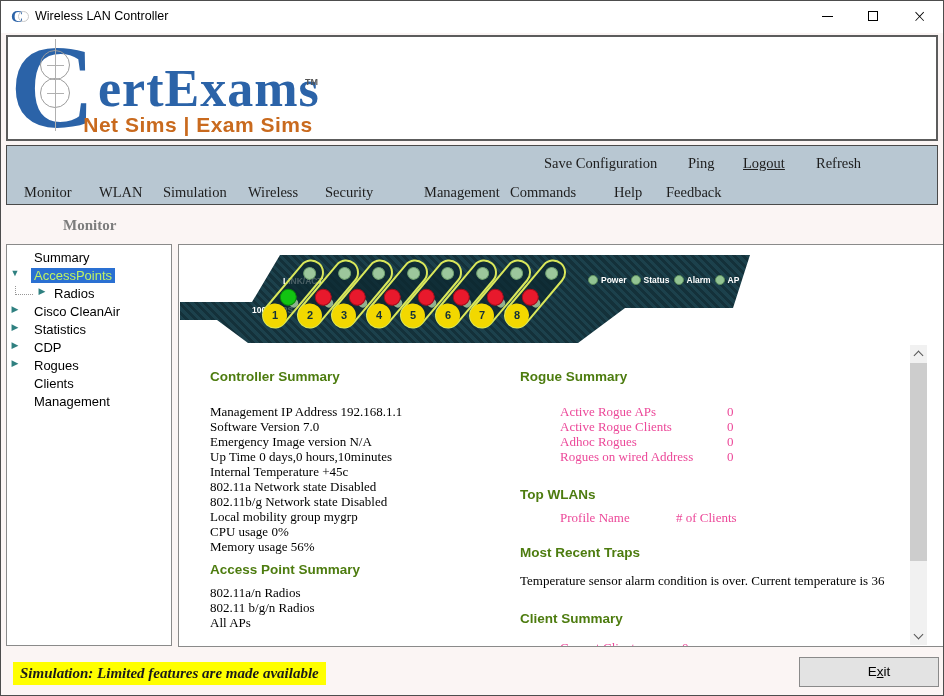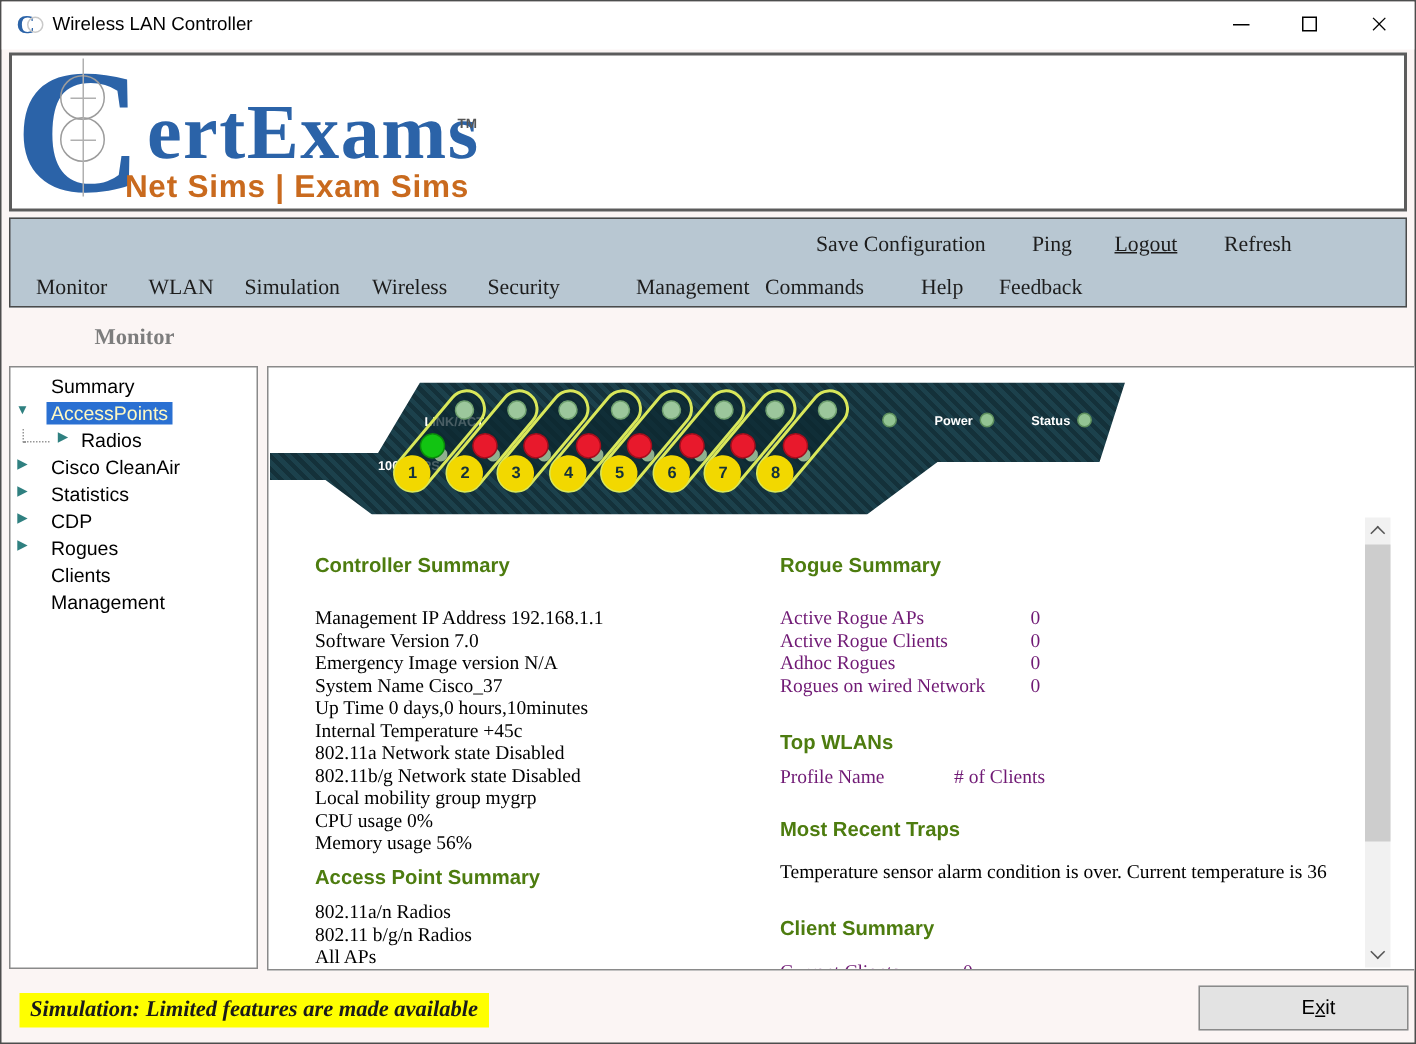--- a/index.html
+++ b/index.html
@@ -42,21 +42,21 @@
   .section-label { position:absolute; left:62px; top:216px;
                    font:bold 15px "Liberation Serif", serif; color:#7d7d7d; }
 
   
   .tree { position:absolute; left:5px; top:243px; width:166px; height:402px;
           background:#fff; border:1px solid #8a8a8a; }
   .tree-item { position:absolute; height:17px; font:13px "Liberation Sans", sans-serif;
                color:#000; white-space:nowrap; cursor:default; }
   .tree-arrow { position:absolute; width:14px; text-align:center; font-size:9px; color:#2f8080; }
   .tree-label { position:absolute; padding:0 3px; }
-  .tree-label.selected { background:#2a70d2; color:#fef9c3; }
+  .tree-label.selected { background:#2a70d2; color:#bef264; }
   .tree-connector { position:absolute; left:8px; top:41px; width:18px; height:9px;
                     border-left:1px dotted #979797; border-bottom:1px dotted #979797; }
 
   
   .main-panel { position:absolute; left:177px; top:243px; width:891px; height:403px;
                 background:#fff; border:1px solid #8a8a8a; overflow:hidden; }
 
   
   .banner { position:absolute; left:1px; top:9px; width:570px; height:90px;
             background:repeating-linear-gradient(45deg,#1c414c 0px,#1c414c 3px,#14313a 3px,#14313a 6px);
@@ -72,30 +72,30 @@
                background:#8fb08f; }
   .led-main { position:absolute; left:1px; top:36px; width:17px; height:17px; border-radius:50%;
               background:#e8192c; border:1px solid #a50d1c; }
   .port.green .led-main { background:#12c412; border-color:#0a8a0a; }
   .port-circle { position:absolute; left:-1px; bottom:-1px; width:24px; height:24px; border-radius:50%;
                  background:#f2d800; display:flex; align-items:center; justify-content:center; }
   .port-circle span { transform:rotate(-40deg); font:bold 11px "Liberation Sans", sans-serif; color:#14313a; }
   .status-leds { position:absolute; left:408px; top:21px; display:flex; align-items:center; gap:4px; }
   .sled { display:flex; align-items:center; gap:3px; }
   .sled i { width:10px; height:10px; border-radius:50%; background:#93c493; border:1px solid #5d8f5d; }
-  .sled b { font:bold 8.5px "Liberation Sans", sans-serif; color:#fff;margin-left:22px; }
+  .sled b { font:bold 8.5px "Liberation Sans", sans-serif; color:#fff; }
 
   
   .col-left  { position:absolute; left:31px;  top:124px; width:300px; }
   .col-right { position:absolute; left:341px; top:124px; width:392px; }
   .section-h { font:bold 13.5px "Liberation Sans", sans-serif; color:#4d7c0f; margin:0 0 20px; }
   .section-h.gap { margin-top:23px; }
   .section-h.gap2 { margin-top:20px; margin-bottom:13px; }
   .tline { font:13px "Liberation Serif", serif; line-height:15px; color:#000; }
-  .trow  { font:13px "Liberation Serif", serif; line-height:15px; color:#701a75; }
+  .trow  { font:13px "Liberation Serif", serif; line-height:15px; color:#ec4899;margin-left:40px; }
   .trow .lab { display:inline-block; width:167px; }
   .trow .lab-wlan { display:inline-block; width:116px; }
   .trow .lab-client { display:inline-block; width:122px; }
   .ap-gap { margin-top:8px; }
 
   
   .scrollbar { position:absolute; left:731px; top:100px; bottom:1px; width:17px; background:#f1f1f1; }
   .sb-thumb { position:absolute; left:0; top:18px; width:17px; height:198px; background:#cdcdcd; }
   .chev { position:absolute; left:5px; width:7px; height:7px; }
   .chev.up   { top:7px;    border-left:1.5px solid #555; border-top:1.5px solid #555; transform:rotate(45deg); }
@@ -284,40 +284,39 @@
             <b>AP</b>
           </div>
       </div>
     </div>
 
     <div class="col-left">
       <div class="section-h">Controller Summary</div>
       <div class="tline">Management IP Address 192.168.1.1</div>
       <div class="tline">Software Version 7.0</div>
       <div class="tline">Emergency Image version N/A</div>
-      <div class="tline">System Name Cisco_37</div>
       <div class="tline">Up Time 0 days,0 hours,10minutes</div>
       <div class="tline">Internal Temperature +45c</div>
       <div class="tline">802.11a Network state Disabled</div>
       <div class="tline">802.11b/g Network state Disabled</div>
       <div class="tline">Local mobility group mygrp</div>
       <div class="tline">CPU usage 0%</div>
       <div class="tline">Memory usage 56%</div>
       <div class="section-h ap-gap" style="margin-bottom:8px;">Access Point Summary</div>
       <div class="tline">802.11a/n Radios</div>
       <div class="tline">802.11 b/g/n Radios</div>
       <div class="tline">All APs</div>
     </div>
 
     <div class="col-right">
       <div class="section-h">Rogue Summary</div>
       <div class="trow"><span class="lab">Active Rogue APs</span><span>0</span></div>
       <div class="trow"><span class="lab">Active Rogue Clients</span><span>0</span></div>
       <div class="trow"><span class="lab">Adhoc Rogues</span><span>0</span></div>
-      <div class="trow"><span class="lab">Rogues on wired Network</span><span>0</span></div>
+      <div class="trow"><span class="lab">Rogues on wired Address</span><span>0</span></div>
       <div class="section-h gap" style="margin-bottom:8px;">Top WLANs</div>
       <div class="trow"><span class="lab-wlan">Profile Name</span><span># of Clients</span></div>
       <div class="section-h gap2">Most Recent Traps</div>
       <div class="tline">Temperature sensor alarm condition is over. Current temperature is 36</div>
       <div class="section-h gap" style="margin-bottom:14px;">Client Summary</div>
       <div class="trow"><span class="lab-client">Current Clients</span><span>0</span></div>
     </div>
 
     <div class="scrollbar">
       <div class="chev up"></div>

